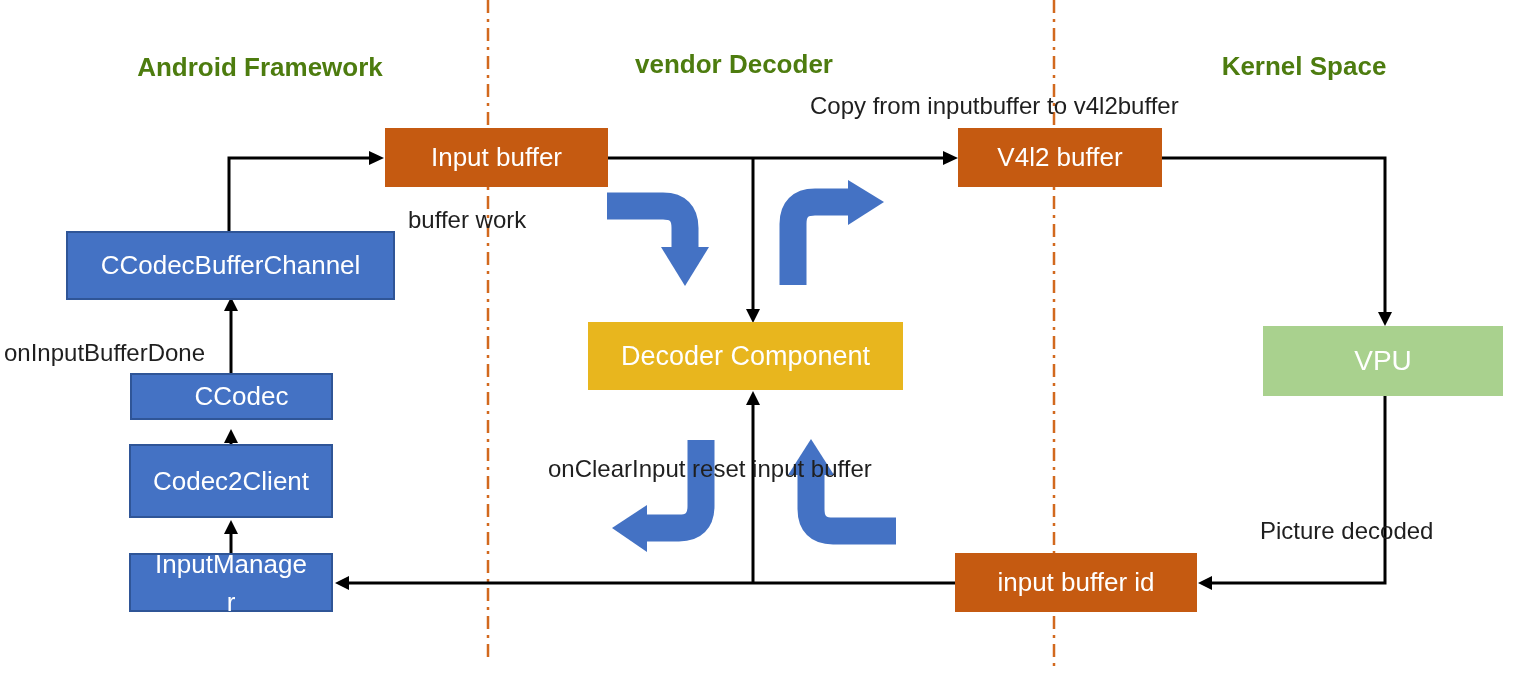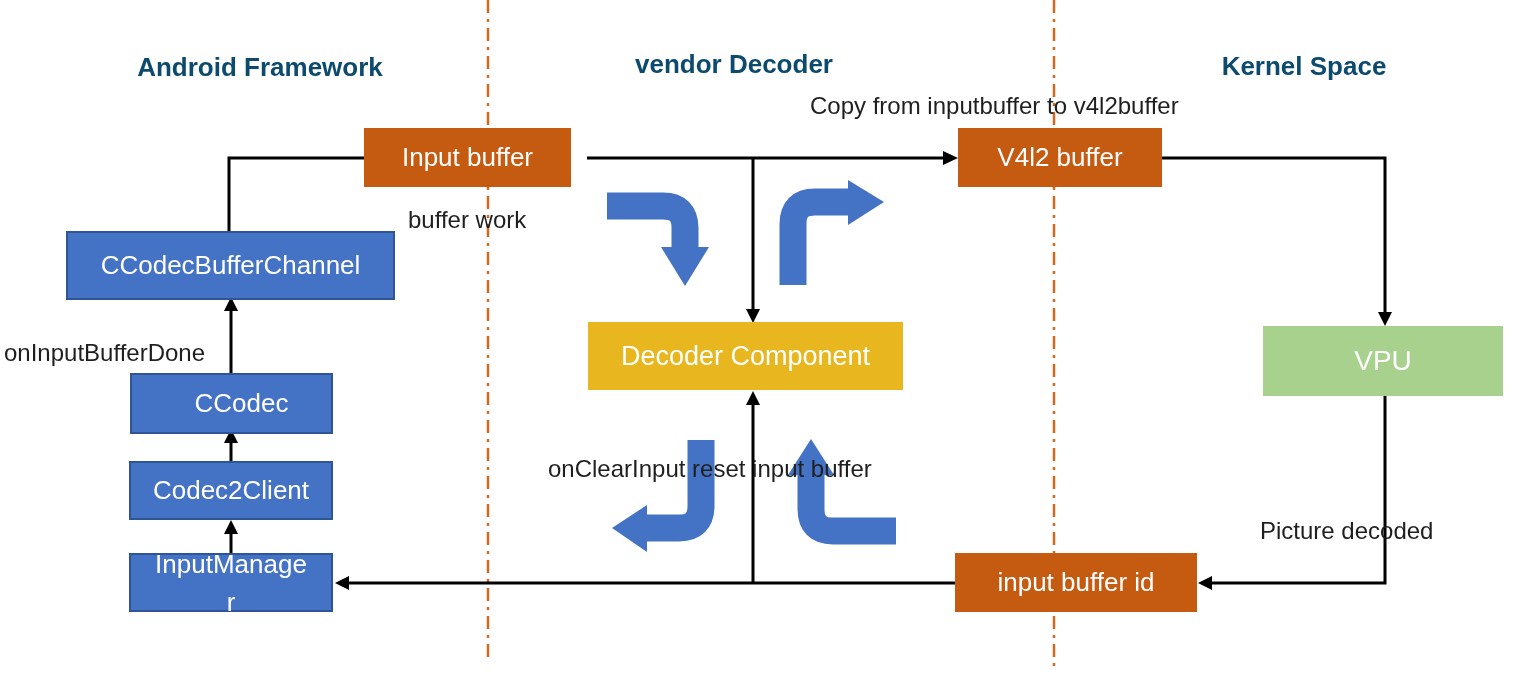--- a/index.html
+++ b/index.html
@@ -34,21 +34,21 @@
     color:#ffffff;text-align:center;
     box-sizing:border-box;
   }
   .node.orange{background:var(--orange-box);font-size:26px;}
   .node.blue{background:var(--blue-box);border:2px solid var(--blue-box-border);font-size:26px;}
   .node.yellow{background:var(--yellow-box);font-size:27px;}
   .node.green{background:var(--green-box);font-size:28px;}
   .node.wrap{word-break:break-all;line-height:38px;padding:0 24px;}
   .title{
     position:absolute;z-index:2;
-    font-size:26px;font-weight:bold;color:#0c4a6e;
+    font-size:26px;font-weight:bold;color:#4d7c0f;
     text-align:center;white-space:nowrap;
   }
   .lbl{
     position:absolute;z-index:3;
     font-size:24px;color:var(--text-dark);
     white-space:nowrap;
   }
 </style>
 </head>
 <body>
@@ -105,24 +105,24 @@
   </svg>
   <svg class="elbow" style="left:778px;top:425px;" width="130" height="130" viewBox="0 0 130 130">
     <path d="M118,106 H55 Q33,106 33,84 V50"></path>
     <polygon points="10,50 56,50 33,14"></polygon>
   </svg>
 
   <div class="title" style="left:110px;top:52px;width:300px;">Android Framework</div>
   <div class="title" style="left:584px;top:49px;width:300px;">vendor Decoder</div>
   <div class="title" style="left:1154px;top:51px;width:300px;">Kernel Space</div>
 
-  <div class="node orange" style="left:364px;top:128px;width:207px;height:59px;">Input buffer</div>
+  <div class="node orange" style="left:385px;top:128px;width:223px;height:59px;">Input buffer</div>
   <div class="node blue" style="left:66px;top:231px;width:329px;height:69px;">CCodecBufferChannel</div>
-  <div class="node blue" style="left:130px;top:373px;width:203px;height:61px;padding-left:20px;">CCodec</div>
-  <div class="node blue" style="left:129px;top:461px;width:204px;height:59px;">Codec2Client</div>
+  <div class="node blue" style="left:130px;top:373px;width:203px;height:47px;padding-left:20px;">CCodec</div>
+  <div class="node blue" style="left:129px;top:444px;width:204px;height:74px;">Codec2Client</div>
   <div class="node blue wrap" style="left:129px;top:553px;width:204px;height:59px;">InputManager</div>
   <div class="node yellow" style="left:588px;top:322px;width:315px;height:68px;">Decoder Component</div>
   <div class="node orange" style="left:958px;top:128px;width:204px;height:59px;text-align:right;">V4l2 buffer</div>
   <div class="node green" style="left:1263px;top:326px;width:240px;height:70px;">VPU</div>
   <div class="node orange" style="left:955px;top:553px;width:242px;height:59px;">input buffer id</div>
 
   <div class="lbl" style="left:810px;top:92px;">Copy from inputbuffer to v4l2buffer</div>
   <div class="lbl" style="left:408px;top:206px;">buffer work</div>
   <div class="lbl" style="left:4px;top:339px;">onInputBufferDone</div>
   <div class="lbl" style="left:548px;top:455px;">onClearInput reset input buffer</div>

